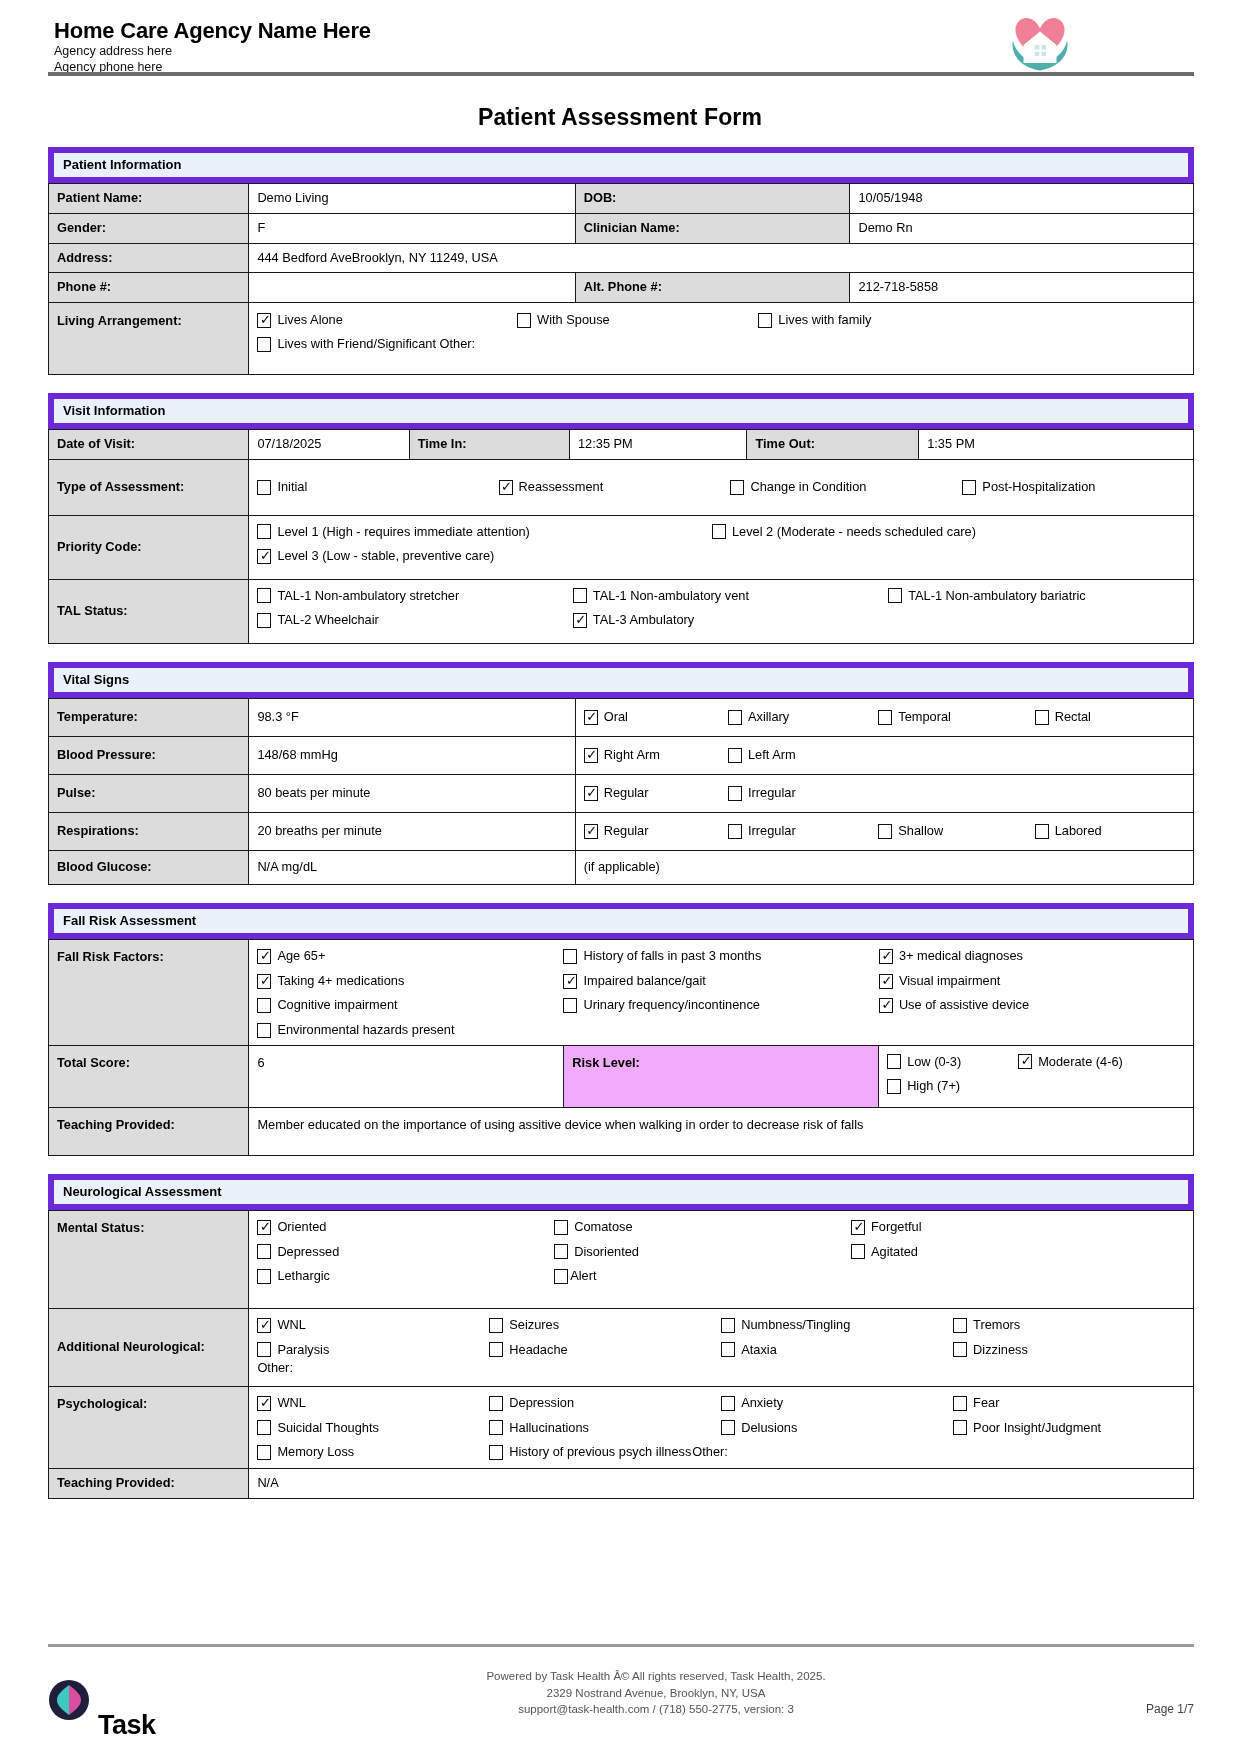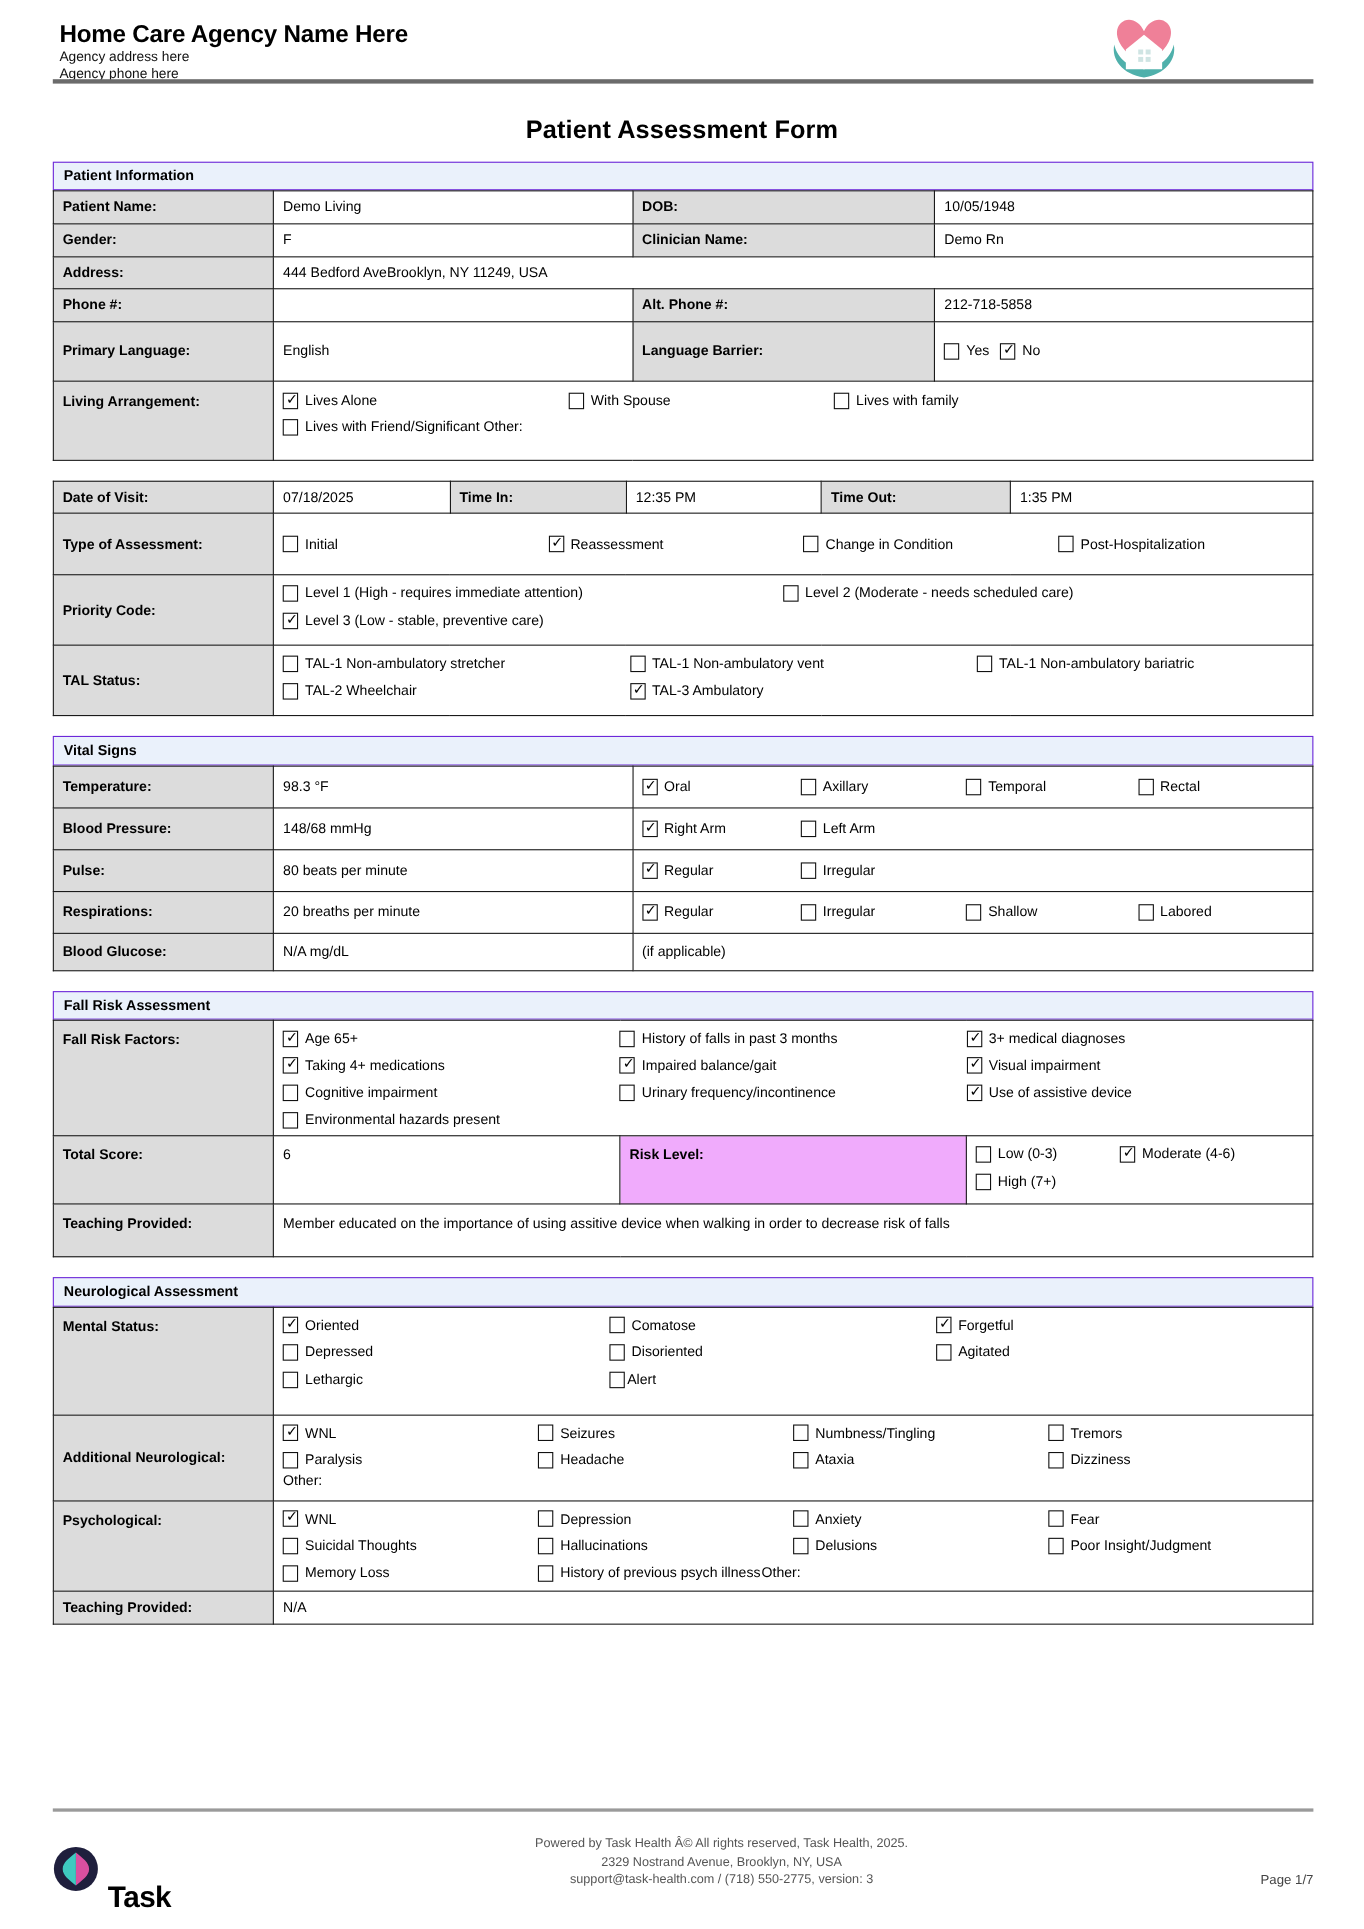--- a/index.html
+++ b/index.html
@@ -20,21 +20,21 @@
   .hdr-rule { position:absolute; left:48px; right:46px; bottom:10px; height:4px; background:#6b6b6b; }
   .logo-wrap { position:absolute; right:160px; top:6px; width:80px; height:72px; }
 
   
   .doc-title { text-align:center; font-size:23px; font-weight:bold; margin:18px 0 16px 0; letter-spacing:0.1px; }
 
   
   .section { margin:0 46px 0 48px; }
   .section + .section { margin-top:18px; }
   .sec-head {
-    background:#eaf1fb; border:1px solid #6d28d9;
+    background:#eaf1fb; border:6px solid #6d28d9;
     font-size:13px; font-weight:bold; padding:4px 9px; line-height:1.25;
   }
   table.grid { width:100%; border-collapse:collapse; table-layout:fixed; }
   table.grid td {
     border:1.6px solid #1a1a1a;
     font-size:12.8px; padding:6px 8px; vertical-align:middle;
     line-height:1.3; word-wrap:break-word;
   }
   td.lbl { background:#dcdcdc; font-weight:bold; }
   td.val { background:#ffffff; }
@@ -117,37 +117,20 @@
         <td class="lbl">Address:</td>
         <td class="val" colspan="3">444 Bedford AveBrooklyn, NY 11249, USA</td>
       </tr>
       <tr>
         <td class="lbl">Phone #:</td>
         <td class="val"></td>
         <td class="lbl">Alt. Phone #:</td>
         <td class="val">212-718-5858</td>
       </tr>
       <tr>
-        <td class="lbl tall">Primary Language:</td>
-        <td class="val tall">English</td>
-        <td class="lbl tall">Language Barrier:</td>
-        <td class="val">
-          <div class="cbrow free" style="gap:10px">
-            <span class="cb">
-              <span class="box"></span>
-              <span class="cb-txt">Yes</span>
-            </span>
-            <span class="cb">
-              <span class="box on"></span>
-              <span class="cb-txt">No</span>
-            </span>
-          </div>
-        </td>
-      </tr>
-      <tr>
         <td class="lbl" style="height:72px; vertical-align:top; padding-top:10px">Living Arrangement:</td>
         <td class="val" colspan="3" style="vertical-align:top; padding-top:9px">
           <div class="cbrow" style="display:flex">
             <span class="cb" style="flex:0 0 28%">
               <span class="box on"></span>
               <span class="cb-txt">Lives Alone</span>
             </span>
             <span class="cb" style="flex:0 0 26%">
               <span class="box"></span>
               <span class="cb-txt">With Spouse</span>
@@ -163,20 +146,21 @@
               <span class="cb-txt">Lives with Friend/Significant Other:</span>
             </span>
           </div>
         </td>
       </tr>
     </tbody>
       </table>
   </div>
 
   <div class="section">
+    <div class="sec-head">Visit Information</div>
     <table class="grid">
       <tbody>
           <tr>
         <td class="lbl" style="width:17.5%">Date of Visit:</td>
         <td class="val" style="width:14%">07/18/2025</td>
         <td class="lbl" style="width:14%">Time In:</td>
         <td class="val" style="width:15.5%">12:35 PM</td>
         <td class="lbl" style="width:15%">Time Out:</td>
         <td class="val">1:35 PM</td>
       </tr>

